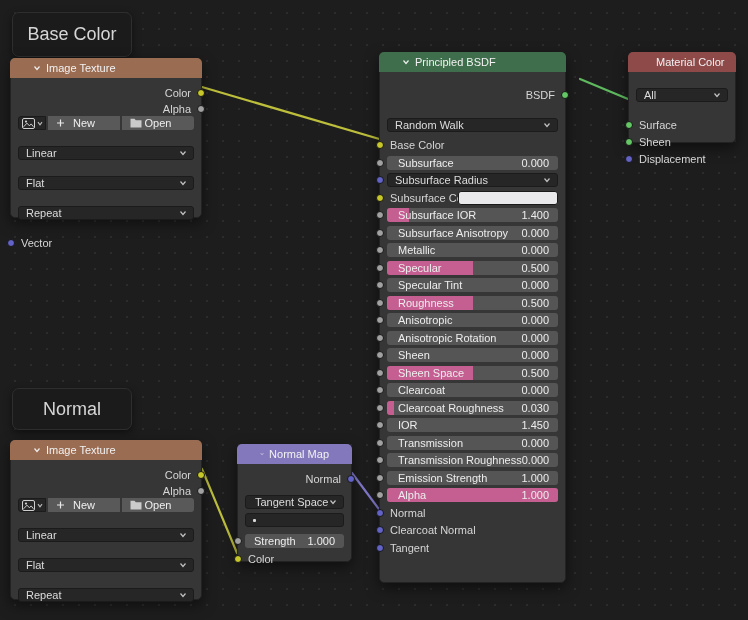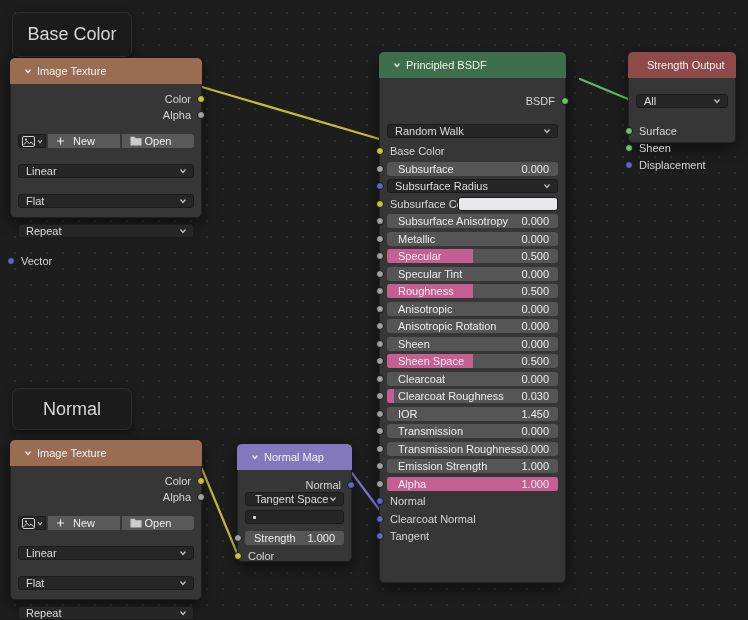--- a/index.html
+++ b/index.html
@@ -25,21 +25,21 @@
   .frame0{left:12px;top:12px;width:120px;height:45px}
   .frame1{left:12px;top:388px;width:120px;height:42px}
 
   
   .node{
     position:absolute;z-index:2;background:var(--node-body);
     border:1px solid var(--node-border);border-radius:5px;
     box-shadow:0 5px 14px rgba(0,0,0,.5);
   }
   .nhead{
-    height:26px;margin:-1px -1px 0 -1px;padding:0 14px;
+    height:20px;margin:-1px -1px 0 -1px;padding:0 23px;
     display:flex;align-items:center;gap:5px;
     border-radius:5px 5px 0 0;color:#f2f2f2;white-space:nowrap;
   }
   .row{position:relative;height:14px;margin:0 7px;display:flex;align-items:center;white-space:nowrap}
   .socket{
     position:absolute;width:8px;height:8px;border-radius:50%;
     border:1px solid #151515;top:50%;margin-top:-4px;z-index:3;
   }
   .socket.in{left:-11px}
   .socket.out{right:-11px}
@@ -62,21 +62,21 @@
   .dd .wlabel{margin-left:7px}
   .chev{margin-left:auto;margin-right:6px;flex:none;position:relative;z-index:1}
   .swatch{position:absolute;right:0;top:0;width:100px;height:14px;border-radius:3px;border:1px solid #191919}
 
   
   .itex{width:192px;height:160px}
   .itex0{left:10px;top:58px}
   .itex1{left:10px;top:440px}
   .mt2{margin-top:2px}.mt3{margin-top:3px}.mt4{margin-top:4px}
   .mt6{margin-top:16px}.mt7{margin-top:7px}.mt8{margin-top:8px}
-  .mt9{}.mt10{margin-top:10px}.mt11{margin-top:12px}
+  .mt9{margin-top:9px}.mt10{margin-top:10px}.mt11{margin-top:0}
   .btnrow{display:flex;gap:1px}
   .imgbtn{
     width:28px;height:14px;background:var(--widget-dark);border:1px solid #1b1b1b;
     border-radius:3px 0 0 3px;display:flex;align-items:center;justify-content:space-between;
     padding:0 2px 0 3px;
   }
   .btn{
     flex:1;height:14px;background:var(--button);position:relative;
     display:flex;align-items:center;justify-content:center;color:#efefef;
   }
@@ -354,20 +354,30 @@
 
       </div>
 
       <div class="prow t-color">
         <span class="socket in s-yellow"></span>
 
         <span class="plabel">Subsurface Co...</span>
         <span class="swatch" style="background: rgb(233, 233, 236);"></span>
       </div>
 
+      <div class="prow t-value">
+        <span class="socket in s-gray"></span>
+        <span class="widget">
+          <span class="fill" style="width: 13%;"></span>
+          <span class="wlabel">Subsurface IOR</span>
+          <span class="wvalue">1.400</span>
+
+        </span>
+
+      </div>
 
       <div class="prow t-value">
         <span class="socket in s-gray"></span>
         <span class="widget">
           <span class="fill"></span>
           <span class="wlabel">Subsurface Anisotropy</span>
           <span class="wvalue">0.000</span>
 
         </span>
 
@@ -560,21 +570,21 @@
 
       </div>
     </div>
 </div>
 
 <div class="node mout">
   <div class="nhead hdr-output">
     <svg width="8" height="6" viewBox="0 0 8 6">
         <path d="M1.5 1.5 L4 4.5 L6.5 1.5" fill="none" stroke="#eee" stroke-width="1.2"></path>
       </svg>
-    <span>Strength Output</span>
+    <span>Material Color</span>
   </div>
   <div class="row mt6">
     <span class="widget dd">
       <span class="wlabel">All</span>
       <svg class="chev" width="8" height="6" viewBox="0 0 8 6">
           <path d="M1.5 1.5 L4 4.5 L6.5 1.5" fill="none" stroke="#c0c0c0" stroke-width="1.2"></path>
         </svg>
     </span>
   </div>
   <div class="row mt6">

